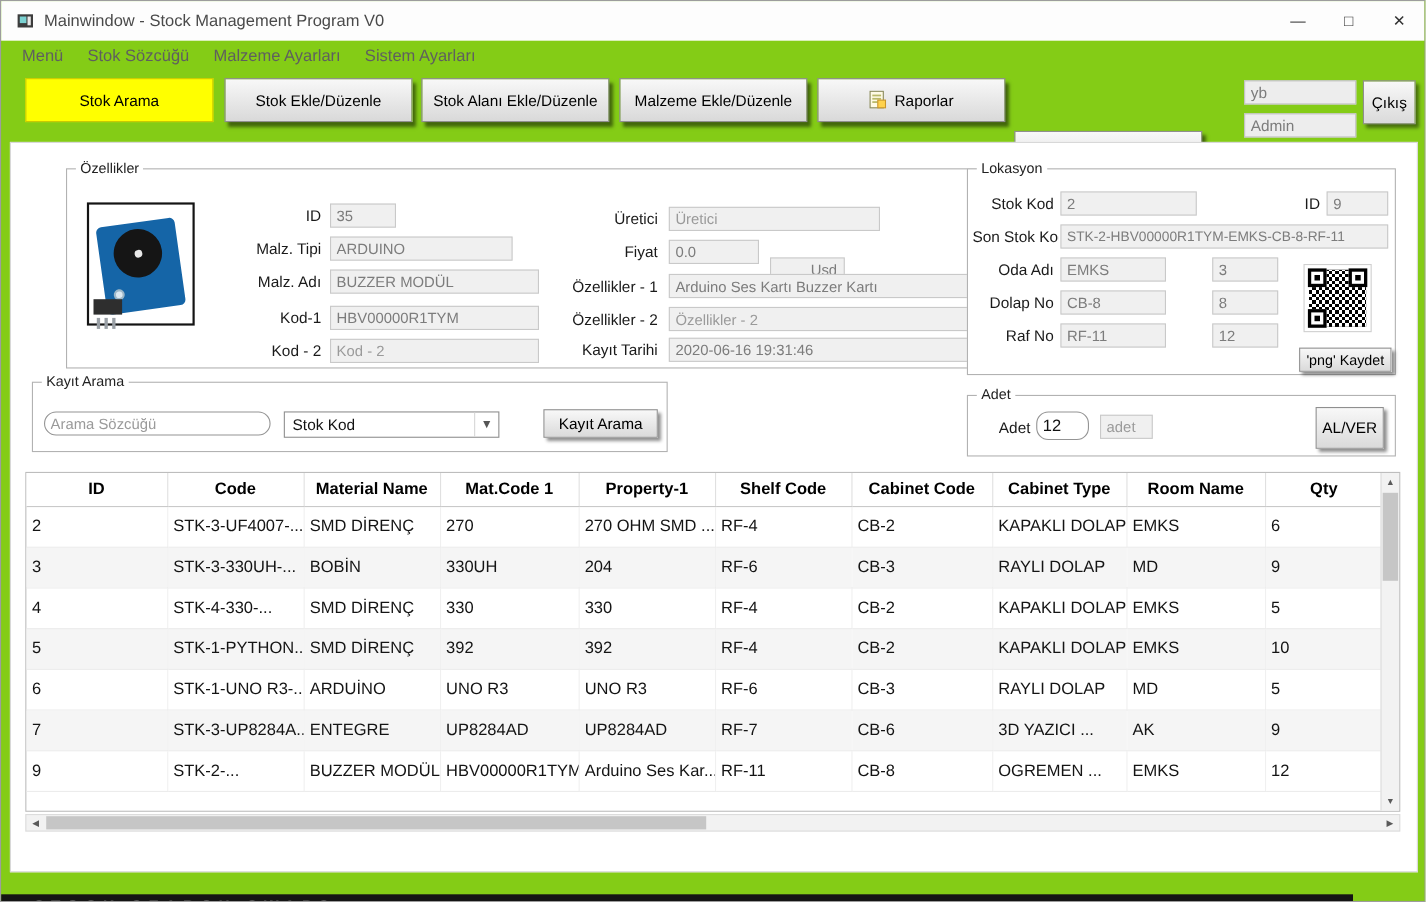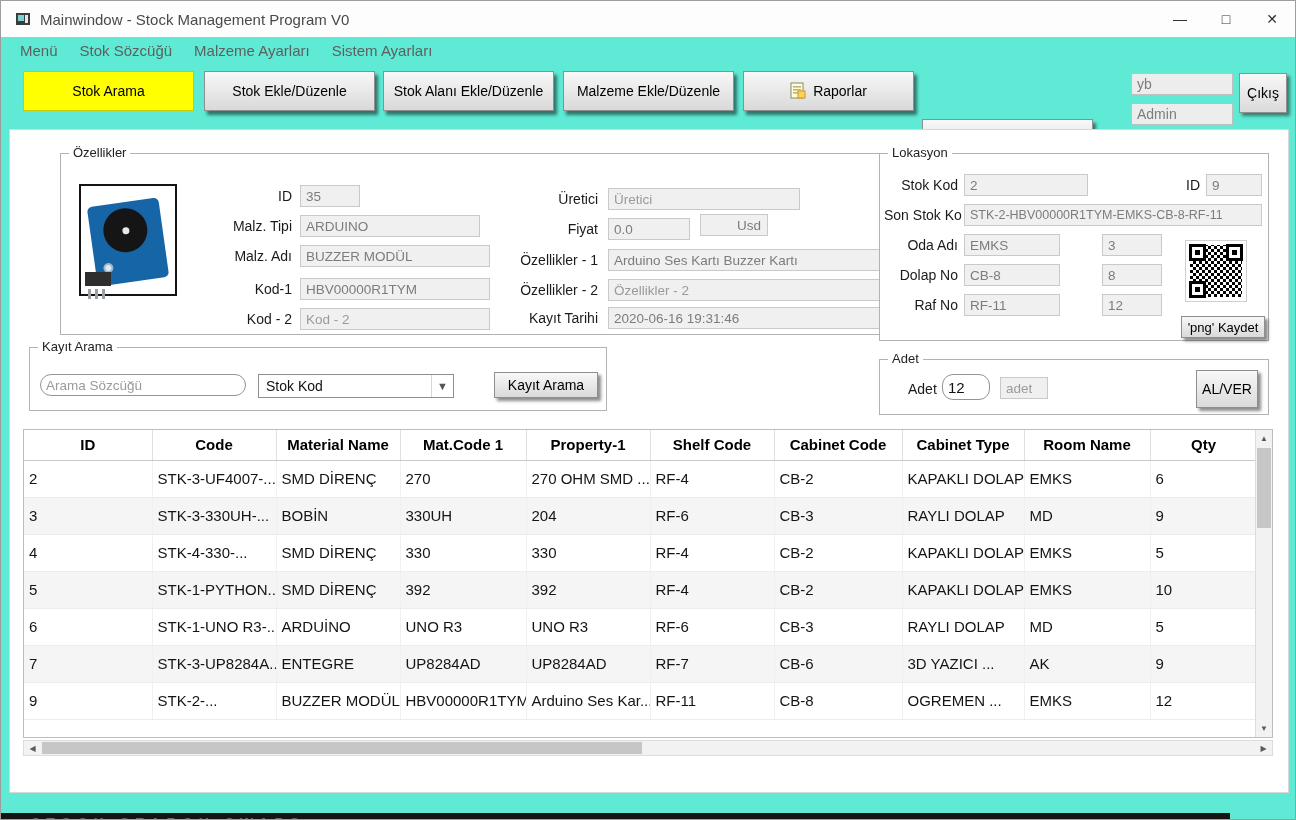--- a/index.html
+++ b/index.html
@@ -1,17 +1,17 @@
 <!DOCTYPE html>
 <html><head>
 <meta charset="utf-8">
 <style>
   * { margin:0; padding:0; box-sizing:border-box; font-family:"Liberation Sans", sans-serif; }
   html,body { background:#fff; }
-  .window { position:relative; width:1296px; height:820px; background:#5eead4; border:1px solid #9d9d9d; overflow:hidden; }
+  .window { position:relative; width:1296px; height:820px; background:#84cc16; border:1px solid #9d9d9d; overflow:hidden; }
 
   
   .titlebar { position:absolute; left:0; top:0; width:100%; height:36px; background:#fdfdfd; display:flex; align-items:center; }
   .titlebar .appicon { margin-left:14px; width:16px; height:16px; }
   .titlebar .title { margin-left:9px; font-size:15px; color:#4a4a4a; }
   .wincontrols { position:absolute; right:0; top:0; height:36px; display:flex; }
   .winbtn { width:46px; height:36px; display:flex; align-items:center; justify-content:center; font-size:14px; color:#333; }
 
   
   .menubar { position:absolute; left:0; top:36px; width:100%; height:26px; display:flex; align-items:center; padding-left:8px; }
@@ -154,37 +154,37 @@
       <div class="pins"></div>
       <div class="pin" style="left:7px;"></div>
       <div class="pin" style="left:14px;"></div>
       <div class="pin" style="left:21px;"></div>
     </div>
 
     <div class="lbl r" style="left:139px; top:32px; width:92px;">ID</div>
     <input class="inp" style="left: 239px; top: 31px; width: 60px;" value="35">
 
     <div class="lbl r" style="left:139px; top:62px; width:92px;">Malz. Tipi</div>
-    <input class="inp" style="left: 239px; top: 61px; width: 180px;" value="ARDUINO">
+    <input class="inp" style="left: 239px; top: 61px; width: 166px;" value="ARDUINO">
 
     <div class="lbl r" style="left:139px; top:92px; width:92px;">Malz. Adı</div>
     <input class="inp" style="left: 239px; top: 91px; width: 190px;" value="BUZZER MODÜL">
 
     <div class="lbl r" style="left:139px; top:125px; width:92px;">Kod-1</div>
     <input class="inp" style="left: 239px; top: 124px; width: 190px;" value="HBV00000R1TYM">
 
     <div class="lbl r" style="left:139px; top:155px; width:92px;">Kod - 2</div>
     <input class="inp" style="left: 239px; top: 154px; width: 190px;" placeholder="Kod - 2">
 
     <div class="lbl r" style="left:437px; top:35px; width:100px;">Üretici</div>
     <input class="inp" style="left: 547px; top: 34px; width: 192px;" placeholder="Üretici">
 
     <div class="lbl r" style="left:437px; top:65px; width:100px;">Fiyat</div>
     <input class="inp" style="left: 547px; top: 64px; width: 82px;" value="0.0">
-    <input class="inp" style="left: 639px; top: 60px; width: 68px; padding-left: 36px;" value="Usd">
+    <input class="inp" style="left: 639px; top: 80px; width: 68px; padding-left: 36px;" value="Usd">
 
     <div class="lbl r" style="left:437px; top:96px; width:100px;">Özellikler - 1</div>
     <input class="inp" style="left: 547px; top: 95px; width: 292px;" value="Arduino Ses Kartı Buzzer Kartı">
 
     <div class="lbl r" style="left:437px; top:126px; width:100px;">Özellikler - 2</div>
     <input class="inp" style="left: 547px; top: 125px; width: 292px;" placeholder="Özellikler - 2">
 
     <div class="lbl r" style="left:437px; top:154px; width:100px;">Kayıt Tarihi</div>
     <input class="inp" style="left: 547px; top: 153px; width: 292px;" value="2020-06-16 19:31:46">
   </div>

